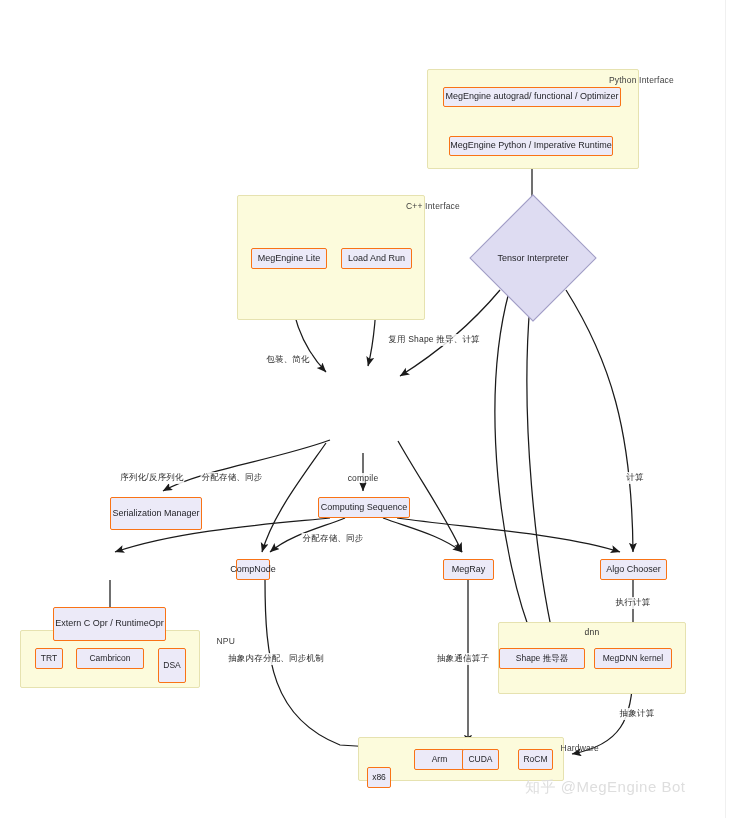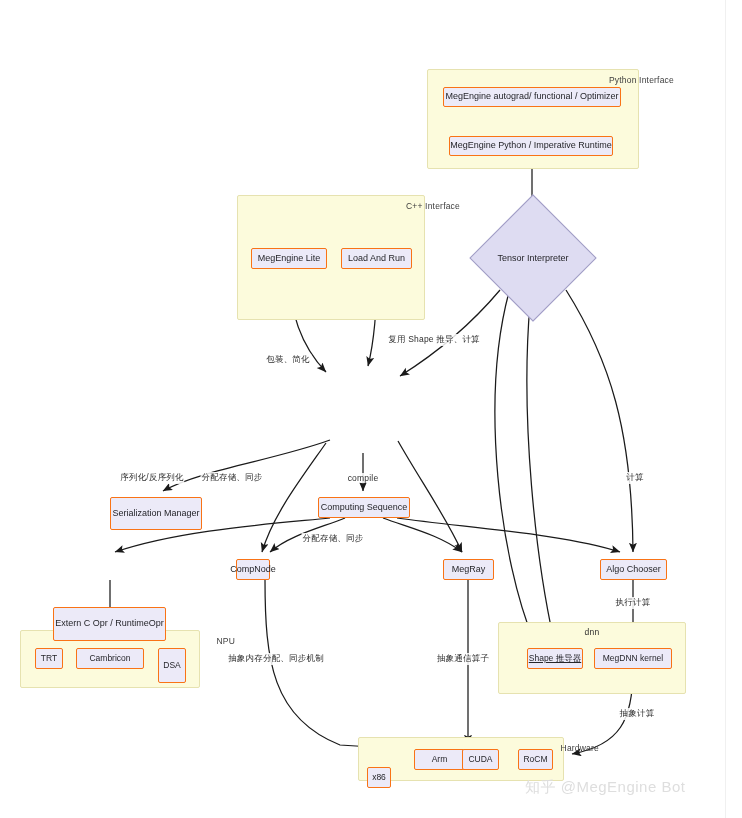--- a/index.html
+++ b/index.html
@@ -213,21 +213,21 @@
   <div class="node" style="left:443px; top:559px; width:51px; height:21px;">MegRay</div>
 
   <div class="node" style="left:600px; top:559px; width:67px; height:21px;">Algo Chooser</div>
 
   <div class="node small" style="left:35px; top:648px; width:28px; height:21px;">TRT</div>
 
   <div class="node small" style="left:76px; top:648px; width:68px; height:21px;">Cambricon</div>
 
   <div class="node small" style="left:158px; top:648px; width:28px; height:35px;">DSA</div>
 
-  <div class="node small" style="left:527px; top:648px; width:56px; height:21px;text-decoration:underline;">Shape 推导器</div>
+  <div class="node small" style="left:499px; top:648px; width:86px; height:21px;">Shape 推导器</div>
 
   <div class="node small" style="left:594px; top:648px; width:78px; height:21px;">MegDNN kernel</div>
 
   <div class="node small" style="left:367px; top:743px; width:24px; height:21px;margin-top:24px;">x86</div>
 
   <div class="node small" style="left:414px; top:749px; width:51px; height:21px;">Arm</div>
 
   <div class="node small" style="left:462px; top:749px; width:37px; height:21px;">CUDA</div>
 
   <div class="node small" style="left:518px; top:749px; width:35px; height:21px;">RoCM</div>

